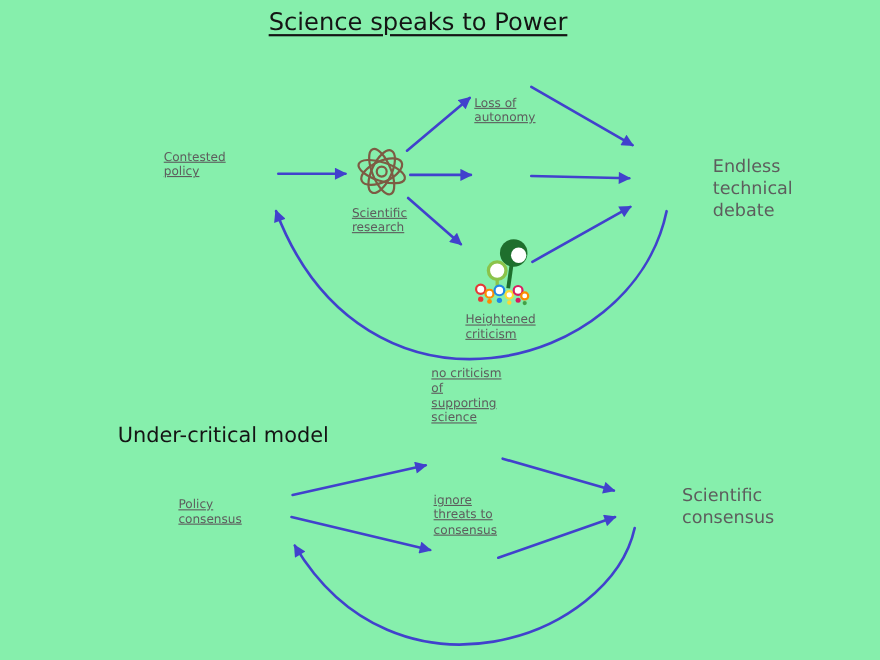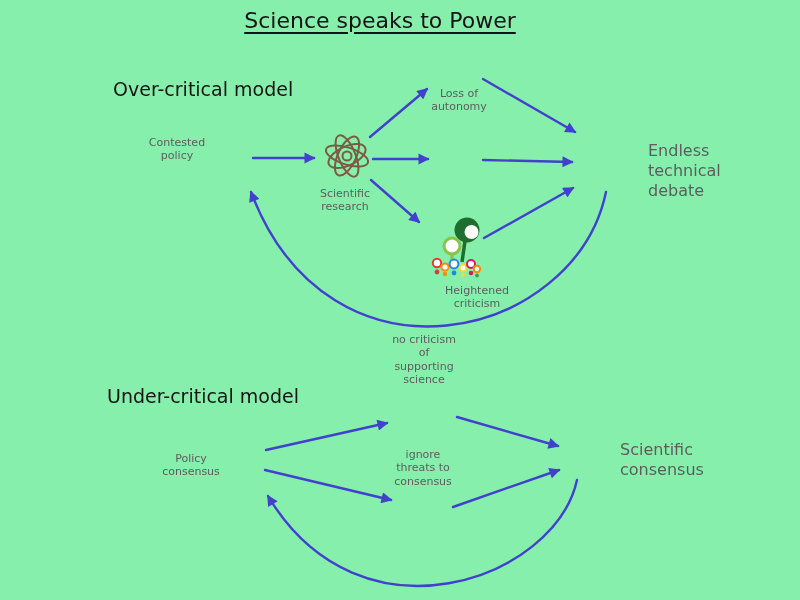--- a/index.html
+++ b/index.html
@@ -12,48 +12,47 @@
     position:absolute; left:380px; top:8px; transform:translateX(-50%);
     font-size:22px; color:var(--heading); white-space:nowrap;
     text-decoration:underline; text-underline-offset:4px;
   }
   .heading {
     position:absolute; font-size:19px; color:var(--heading); white-space:nowrap;
   }
   .label {
     position:absolute; transform:translateX(-50%);
     font-size:11px; line-height:1.22; color:var(--text);
-    text-align:center; white-space:pre-line;
+    text-align:left; white-space:pre-line;text-decoration:underline;
   }
   .label-left {
     position:absolute; font-size:16px; line-height:1.25; color:var(--text);
     text-align:left; white-space:pre-line;
   }
   svg.wires { position:absolute; left:0; top:0; }
   .arrow { stroke:var(--arrow); stroke-width:2.4; fill:none; stroke-linecap:round; }
   .ah { fill:var(--arrow); }
   .atom-orbit { stroke:var(--atom); stroke-width:2; fill:none; }
 </style>
 </head>
 <body>
 
 <div class="canvas" style="--arrow: #4141cd; --text: #5d5d5d; --heading: #141414; --atom: #7d5b43;">
 
   <div class="title">Science speaks to Power</div>
 
-  <div class="heading" style="left:113px; top:78px;">Over-critical model</div>
   <div class="heading" style="left:107px; top:385px;">Under-critical model</div>
 
   <div class="label" style="left:177px; top:136px;">Contested
 policy</div>
   <div class="label" style="left:345px; top:187px;">Scientific
 research</div>
   <div class="label" style="left:459px; top:87px;">Loss of
 autonomy</div>
-  <div class="label" style="left:455px; top:284px;margin-left:22px;">Heightened
+  <div class="label" style="left:455px; top:284px;">Heightened
 criticism</div>
   <div class="label-left" style="left:648px; top:141px;">Endless
 technical
 debate</div>
   <div class="label" style="left:424px; top:333px;">no criticism
 of
 supporting
 science</div>
 
   <div class="label" style="left:191px; top:452px;">Policy

